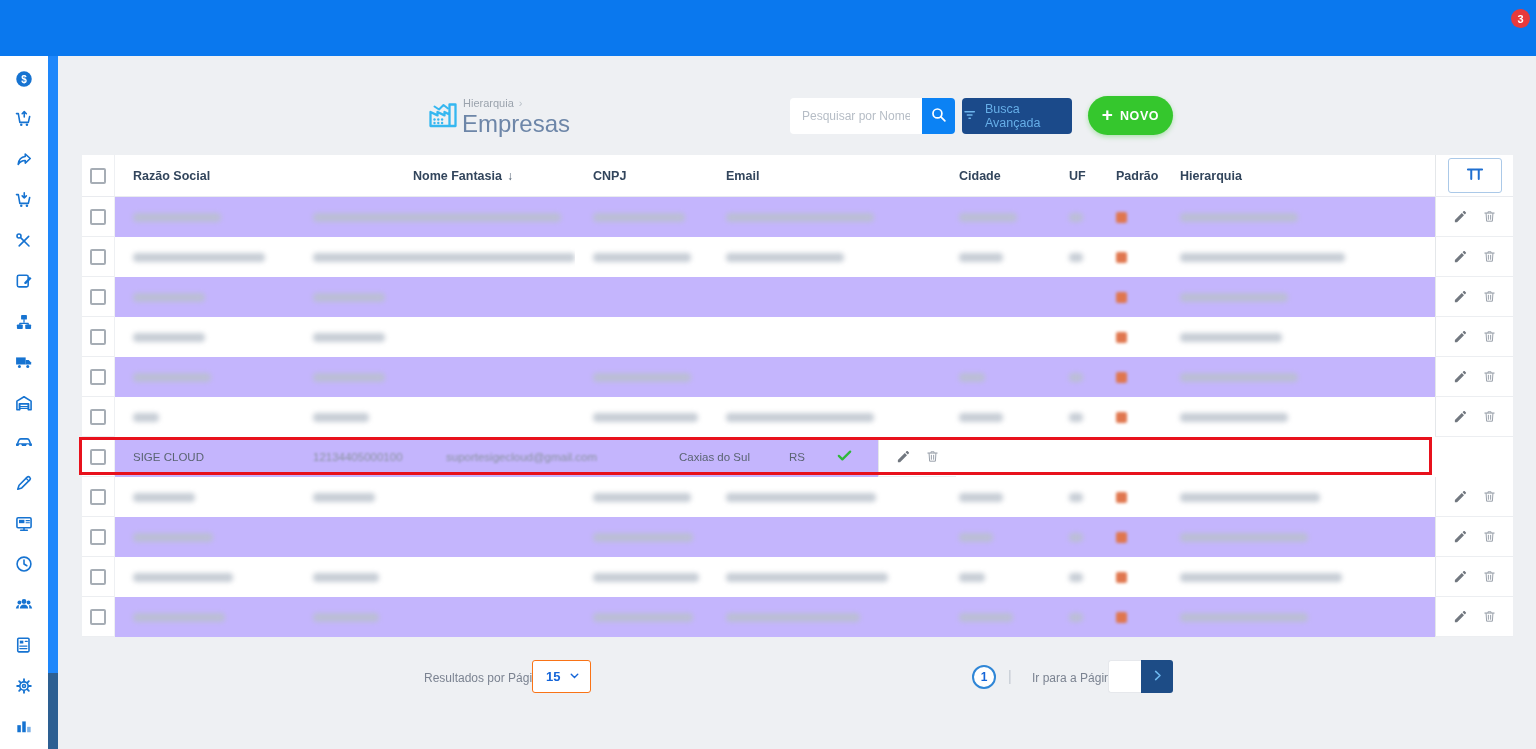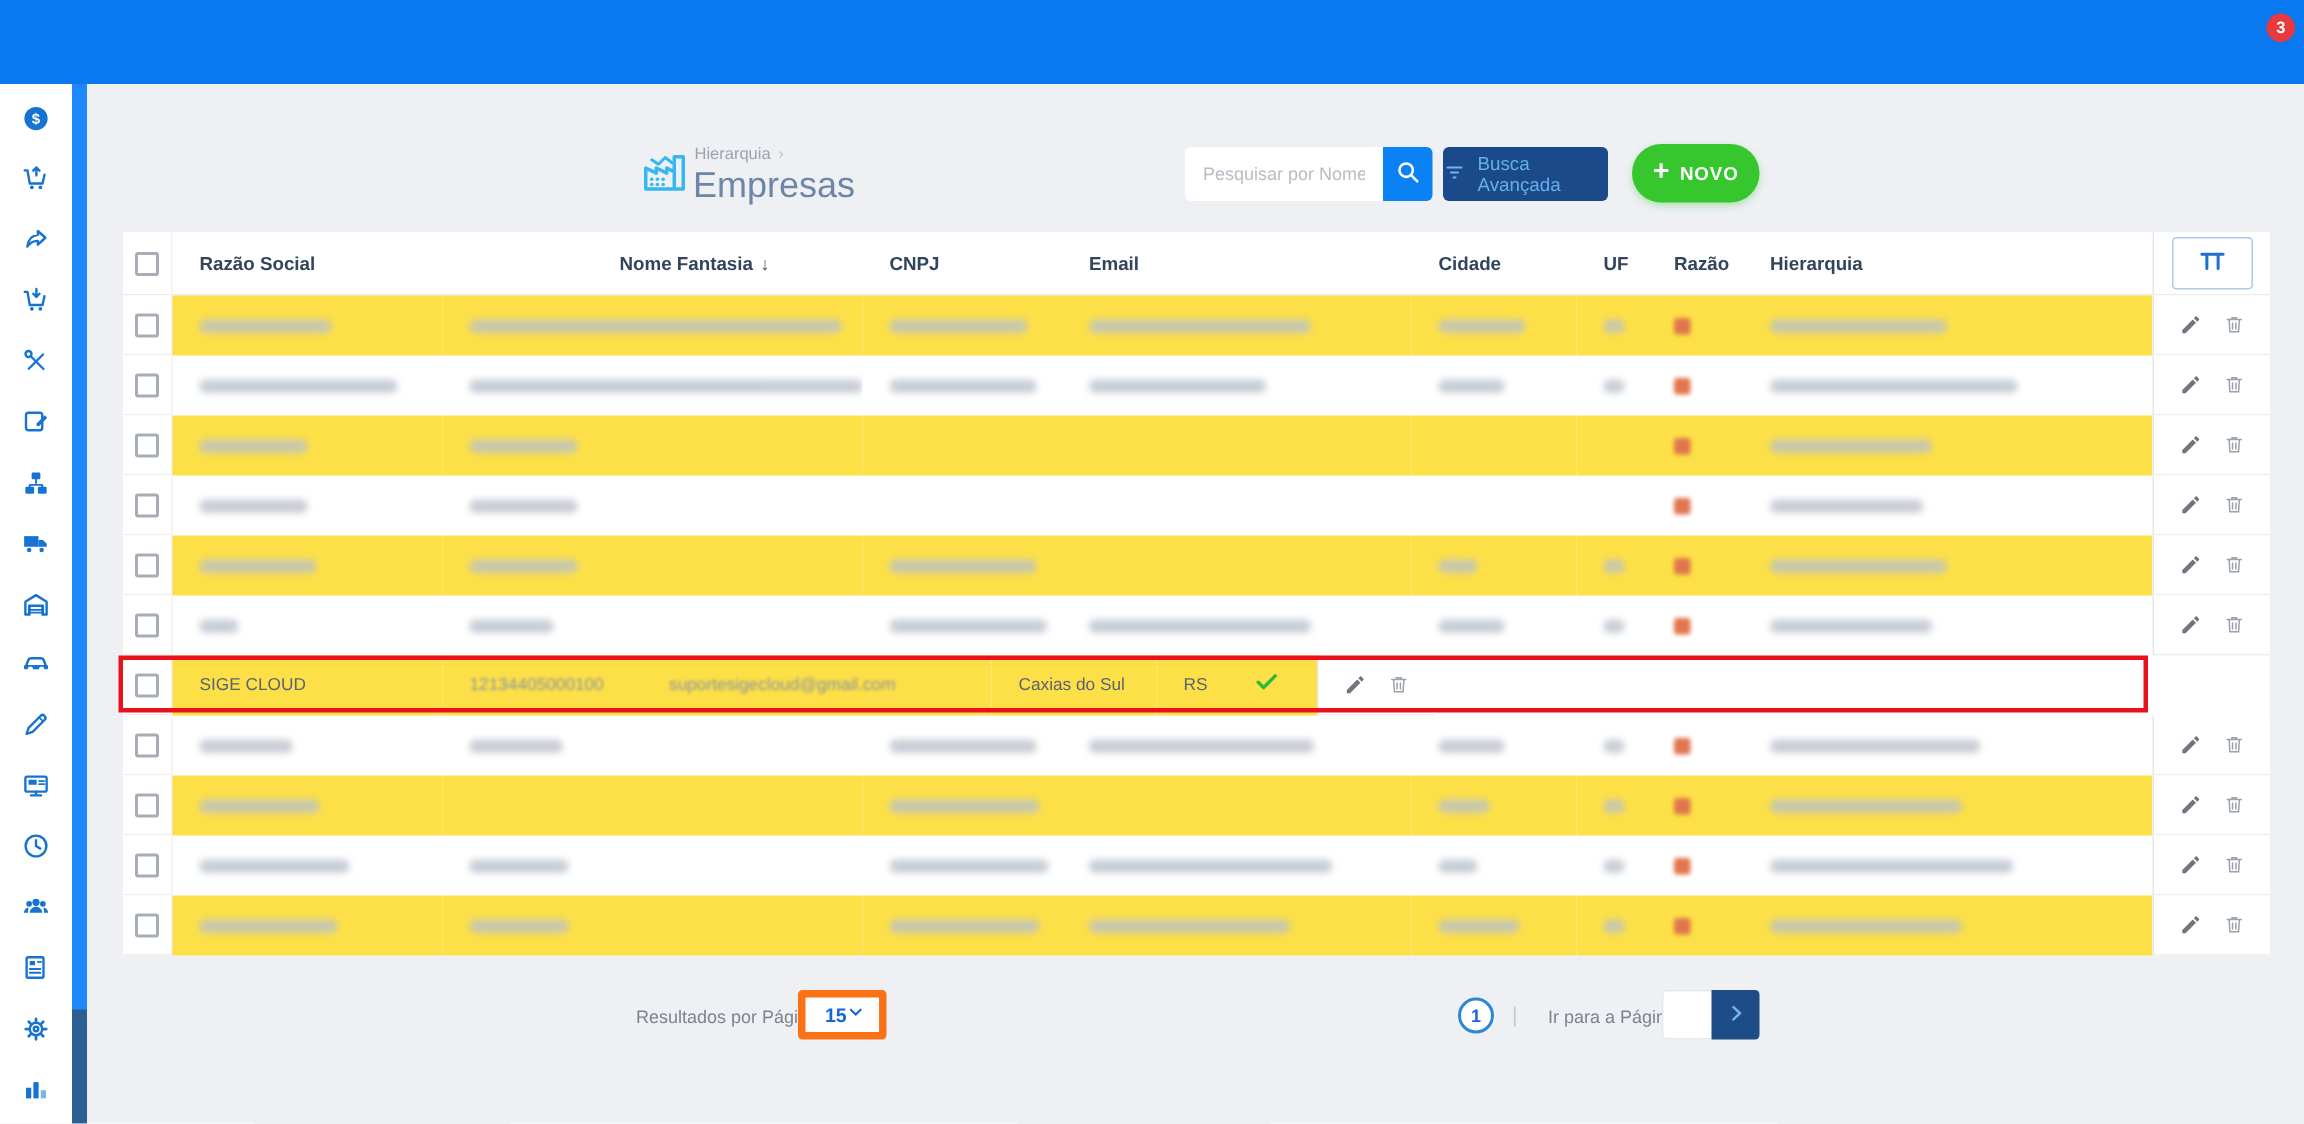--- a/index.html
+++ b/index.html
@@ -71,37 +71,37 @@
   .c-cnpj{width:133px;}
   .c-email{width:233px;}
   .c-cidade{width:110px;}
   .c-uf{width:47px;}
   .c-padrao{width:60px;}
   .c-hier{width:277px;padding-left:22px;}
   .c-act{width:78px;padding:0;justify-content:center;gap:14px;background:#fff;
     border-left:1px solid #e4e7ea;border-bottom:1px solid #eceef1;}
   .t-head .cell{border-bottom:none;font-size:12.5px;font-weight:bold;color:#32455c;background:#fff;}
   .t-head .c-act{border-bottom:none;}
-  .striped{background:#fde047;}
+  .striped{background:#c4b5fd;}
   .rowtext{font-size:11.5px;color:#5a6472;white-space:nowrap;}
   .censored{filter:blur(1px);color:#8a93a0;}
   .bar{height:9px;border-radius:4px;background:#b9c1cb;filter:blur(2.5px);opacity:.8;}
   .flag{width:11px;height:11px;border-radius:2px;background:#e0764e;filter:blur(1.5px);}
   .cb{width:16px;height:16px;border:2px solid #a6adb5;border-radius:2px;background:#fff;box-sizing:border-box;cursor:pointer;}
   .sort{margin-left:5px;font-weight:normal;color:#4a5a6d;font-size:12px;}
   .cols-btn{width:52px;height:33px;border:1px solid #abc9e8;border-radius:3px;background:#fff;display:flex;
     align-items:center;justify-content:center;cursor:pointer;}
   .red-box{position:absolute;left:-3px;width:1353px;height:38px;border:3px solid #e8111c;box-sizing:border-box;
     z-index:5;pointer-events:none;background:transparent;}
   .act-icon{display:flex;cursor:pointer;}
 
   
   .pag-label{font-size:12px;color:#7b8391;}
   .rpp-label{left:424px;top:671px;}
-  .pagesize{left:532px;top:660px;width:59px;height:33px;background:#fff;border:5px solid #f97316;border-radius:3px;
+  .pagesize{left:532px;top:660px;width:59px;height:33px;background:#fff;border:1px solid #f97316;border-radius:3px;
     box-sizing:border-box;display:flex;align-items:center;justify-content:space-between;padding:0 9px 0 13px;cursor:pointer;}
   .pagesize .num{color:#1565d8;font-size:13px;font-weight:bold;}
   .page-circle{left:972px;top:665px;width:24px;height:24px;border-radius:50%;border:2px solid #2f86d6;box-sizing:border-box;
     display:flex;align-items:center;justify-content:center;color:#1565d8;font-size:12px;font-weight:bold;background:#fff;cursor:pointer;}
   .pag-sep{left:1008px;top:668px;color:#c3c9d1;font-size:14px;}
   .goto-label{left:1032px;top:671px;}
   .goto-input{left:1108px;top:660px;width:33px;height:33px;border:1px solid #e6e8ec;border-right:none;background:#fff;
     border-radius:3px 0 0 3px;box-sizing:border-box;outline:none;text-align:center;font-size:12px;color:#444;font-family:"Liberation Sans",sans-serif;}
   .goto-btn{left:1141px;top:660px;width:32px;height:33px;background:#1d4c86;border:none;border-radius:0 3px 3px 0;
     display:flex;align-items:center;justify-content:center;cursor:pointer;}
@@ -345,21 +345,21 @@
     <div class="cell c-email">
         <span>Email</span>
       </div>
     <div class="cell c-cidade">
         <span>Cidade</span>
       </div>
     <div class="cell c-uf">
         <span>UF</span>
       </div>
     <div class="cell c-padrao">
-        <span>Razão</span>
+        <span>Padrão</span>
       </div>
     <div class="cell c-hier">
         <span>Hierarquia</span>
       </div>
     <div class="cell c-act">
       <div class="cols-btn">
         <span>
           <svg width="20" height="20" viewBox="0 0 24 24" fill="none" stroke="#1f6fd0" stroke-width="2.4" stroke-linecap="round">
               <path d="M3.5 6.5h8M7.5 6.5V18M12.5 6.5h8M16.5 6.5V18"></path>
             </svg>

